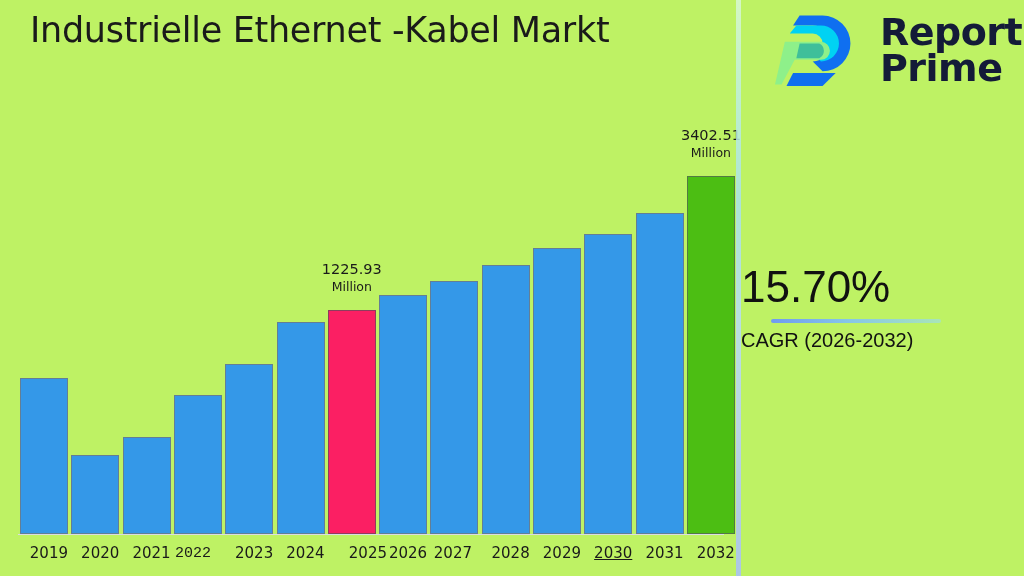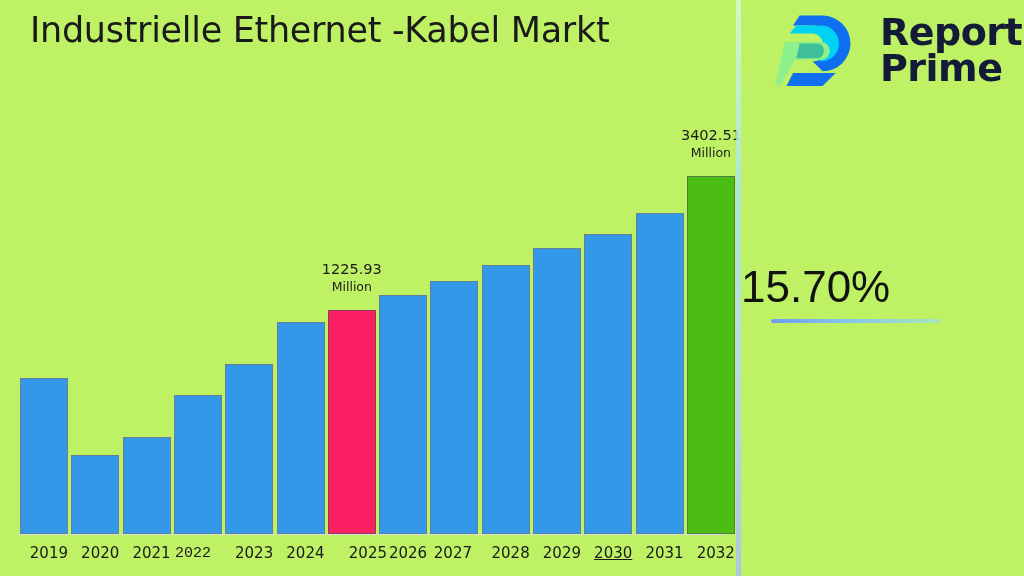--- a/index.html
+++ b/index.html
@@ -146,16 +146,17 @@
       </svg>
       <div class="logo-text">
         <span>Report</span>
         <span>Prime</span>
       </div>
     </div>
 
     <div class="cagr-box">
       <div class="cagr-value">15.70%</div>
       <div class="cagr-rule"></div>
+      <div class="cagr-label">CAGR (2026-2032)</div>
     </div>
 
   </div>
 </div>
 
 </body></html>

